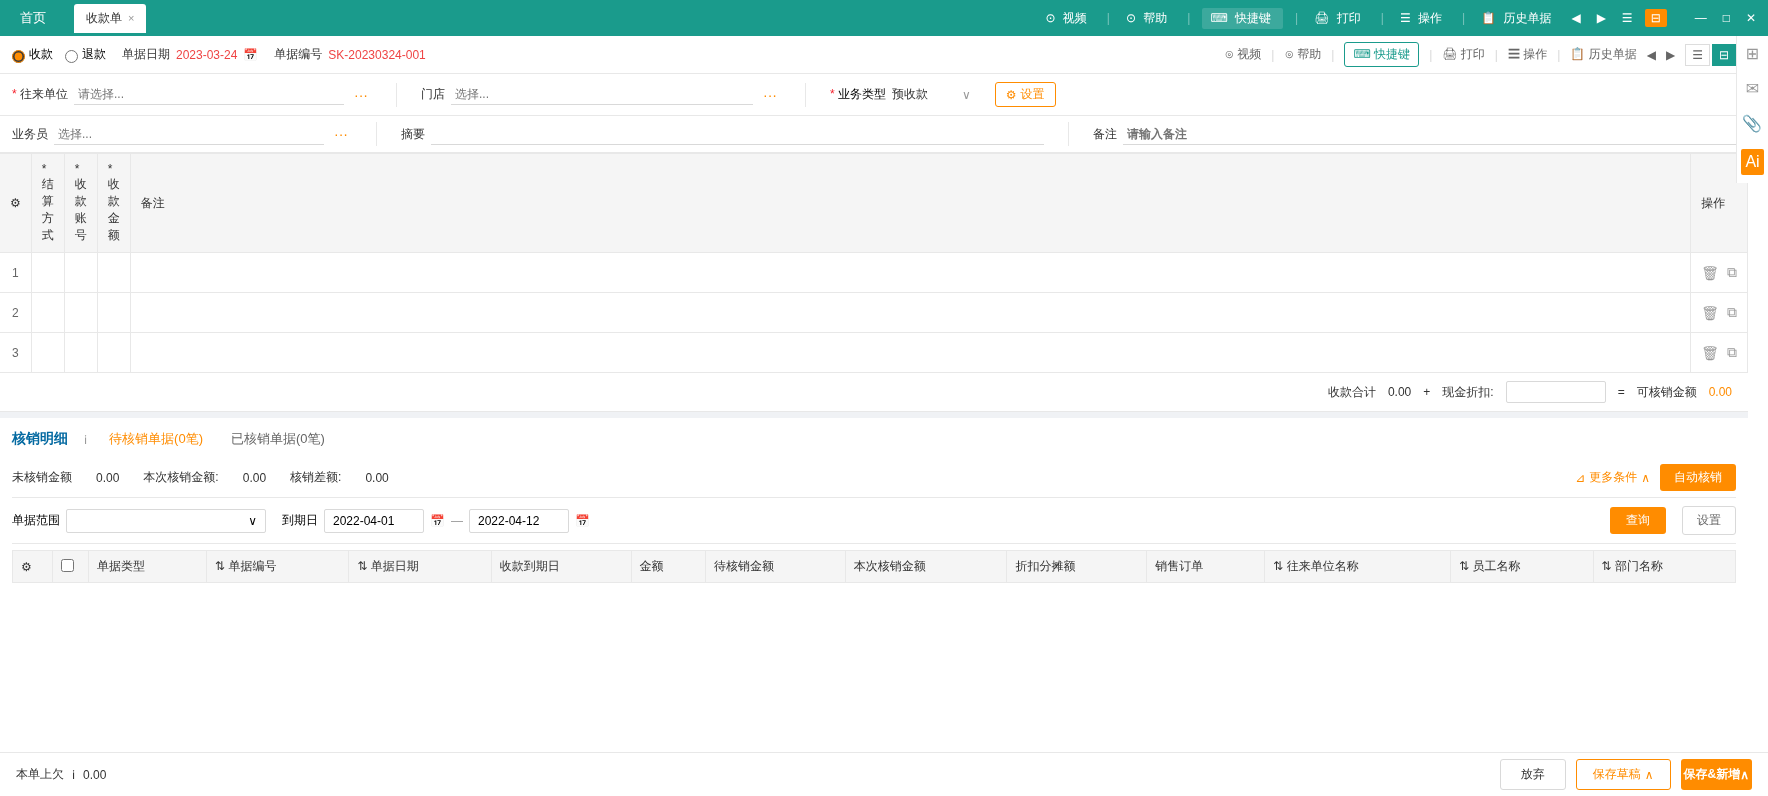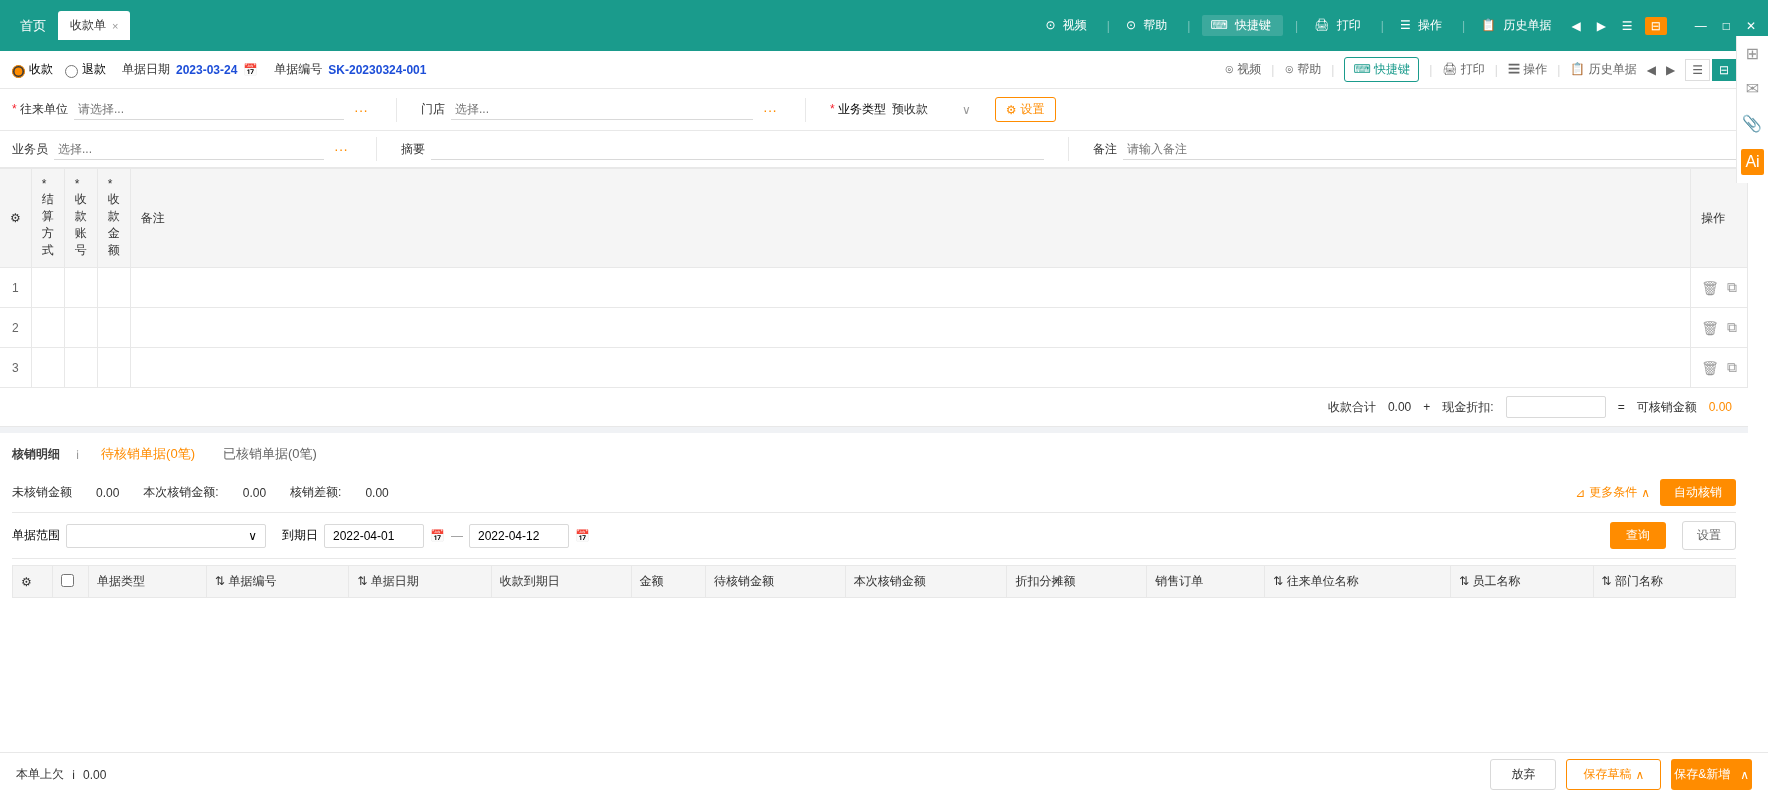--- a/index.html
+++ b/index.html
@@ -1,25 +1,25 @@
 <!DOCTYPE html>
 <html><head>
   <meta charset="utf-8">
   <style>
     * { box-sizing: border-box; margin: 0; padding: 0; font-family: 'Microsoft YaHei', Arial, sans-serif; font-size: 12px; }
     body { background: #f0f2f5; width: 1768px; min-height: 796px; overflow: hidden; }
 
     
     .top-nav {
       background: #1a9b8c;
-      height: 51px;
+      height: 36px;
       display: flex;
       align-items: center;
       padding: 0 8px;
-      gap: 0;
+      gap: 16px;
     }
     .nav-tab {
       padding: 6px 12px;
       color: #fff;
       cursor: pointer;
       border-radius: 3px 3px 0 0;
       font-size: 13px;
     }
     .nav-tab.home { background: transparent; }
     .nav-tab.active { background: #fff; color: #333; display: flex; align-items: center; gap: 6px; }
@@ -51,21 +51,21 @@
       padding: 6px 12px;
       background: #fff;
       border-bottom: 1px solid #e8e8e8;
       gap: 16px;
     }
     .radio-group { display: flex; align-items: center; gap: 12px; }
     .radio-item { display: flex; align-items: flex-end; gap: 4px; cursor: pointer; }
     .radio-item input[type="radio"] { accent-color: #ff8c00; }
     .toolbar-field { display: flex; align-items: center; gap: 6px; color: #333; }
     .toolbar-field label { color: #333; white-space: nowrap; }
-    .toolbar-field .value { color: #1d4ed8; font-weight: 700; }
+    .toolbar-field .value { color: #ef4444; font-weight: 400; }
     .cal-icon { color: #999; cursor: pointer; }
     .toolbar-right {
       margin-left: auto;
       display: flex;
       align-items: center;
       gap: 10px;
       color: #666;
     }
     .toolbar-right .tool-item {
       display: flex; align-items: center; gap: 3px; cursor: pointer; color: #666; font-size: 12px;
@@ -200,21 +200,21 @@
       overflow: hidden;
       display: flex;
       flex-direction: column;
     }
     .verify-header {
       display: flex;
       align-items: center;
       gap: 16px;
       margin-bottom: 8px;
     }
-    .verify-title { font-size: 12px; font-weight: 600; color: #404040; }
+    .verify-title { font-size: 14px; font-weight: 600; color: #0369a1; }
     .info-icon { color: #999; cursor: pointer; }
     .verify-tab {
       color: #ff8c00;
       cursor: pointer;
       padding: 2px 6px;
       font-size: 13px;
     }
     .verify-tab.inactive { color: #666; }
     .verify-stats {
       display: flex;
@@ -349,21 +349,21 @@
       cursor: pointer;
       display: flex; align-items: center; gap: 4px;
     }
     .btn-save-new {
       background: #ff8c00;
       border: none;
       color: #fff;
       padding: 6px 3px;
       border-radius: 3px;
       cursor: pointer;
-      display: flex; align-items: center; gap: 10px;
+      display: flex; align-items: center; gap: 0; font-weight: bold;
     }
 
     
     .right-sidebar {
       position: fixed;
       right: 0;
       top: 36px;
       width: 32px;
       background: #fff;
       border-left: 1px solid #e8e8e8;
@@ -494,21 +494,21 @@
 
     <div class="form-field">
       <label>摘要</label>
       <input class="form-input" type="text" style="width: 400px;">
     </div>
 
     <div class="form-divider"></div>
 
     <div class="form-field">
       <label>备注</label>
-      <input class="form-input" type="text" style="width: 300px;" placeholder="请输入备注">
+      <input class="form-input" type="text" style="width: 300px; font-weight: bold;" placeholder="请输入备注">
     </div>
   </div>
 
   <div class="table-area">
     <table class="data-table">
       <thead>
         <tr>
           <th class="th-settings">⚙</th>
           <th>*结算方式</th>
           <th>*收款账号</th>

